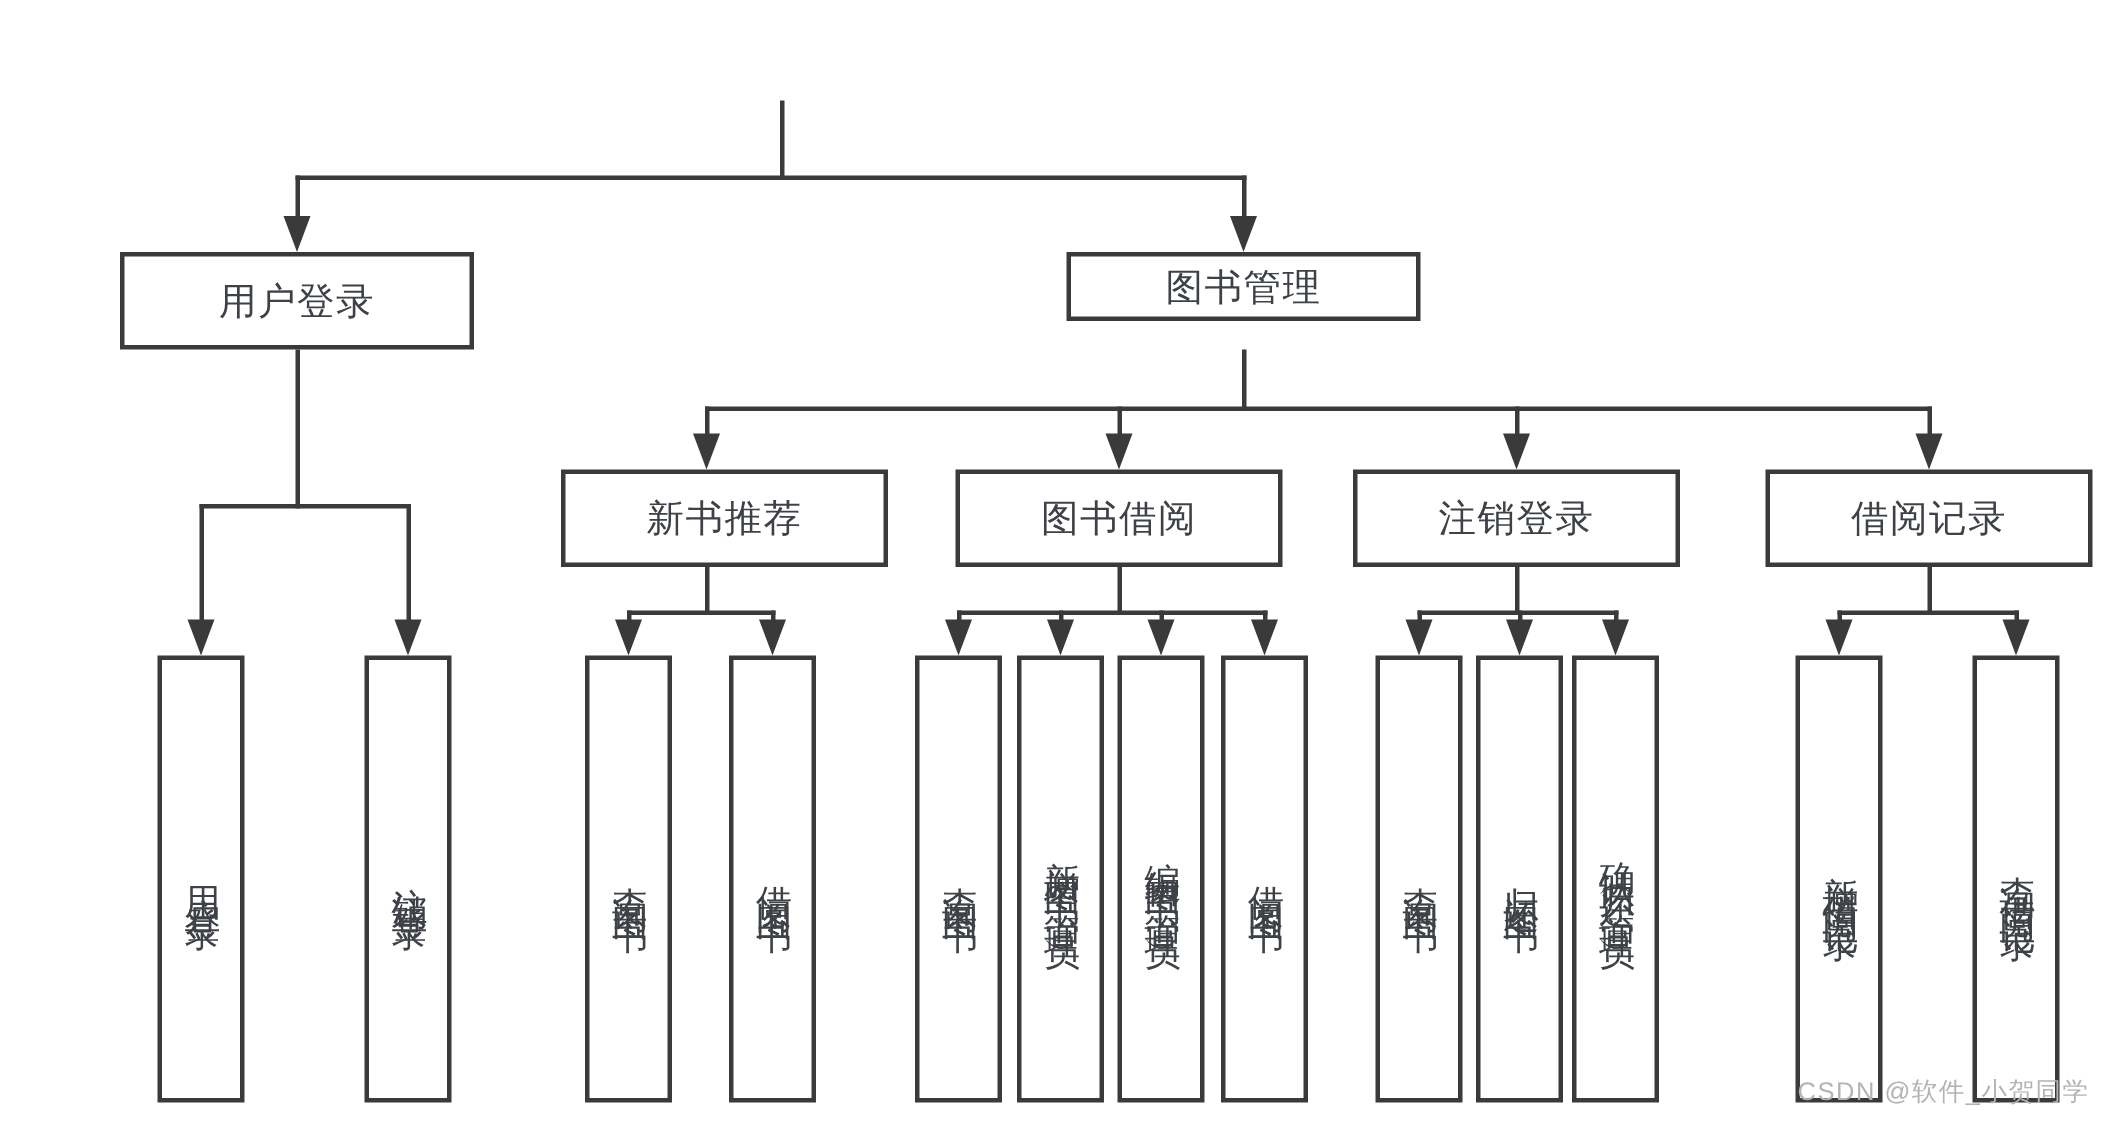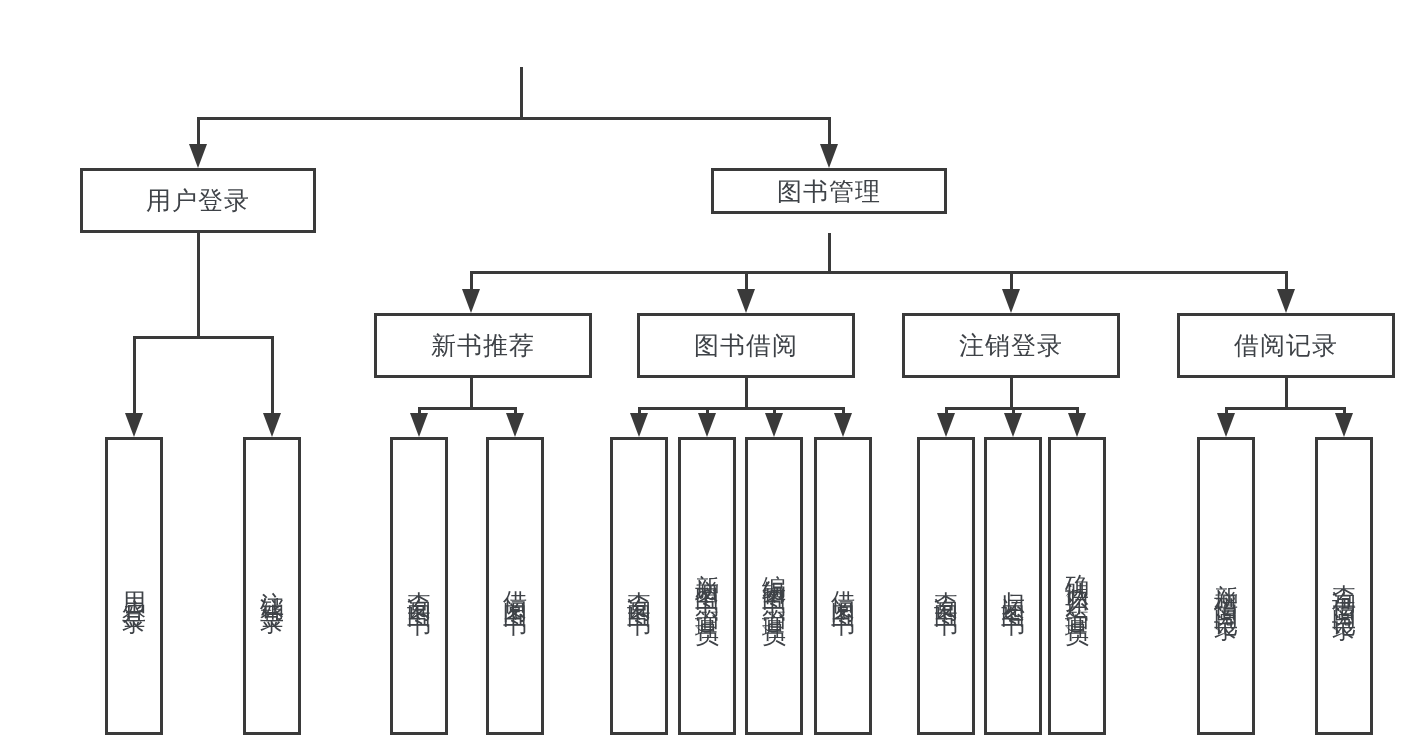--- a/index.html
+++ b/index.html
@@ -121,20 +121,21 @@
     <span class="vtext">确认归还（管理员）</span>
   </div>
 
   <div class="leaf" style="left:1197px;top:437px;width:58px;height:298px">
     <span class="vtext">新增借阅记录</span>
   </div>
   <div class="leaf" style="left:1315px;top:437px;width:58px;height:298px">
     <span class="vtext">查询借阅记录</span>
   </div>
 
+  <div class="watermark">CSDN @软件_小贺同学</div>
 
 <div class="cline" style="left: 520px; top: 67px; width: 3px; height: 53px;"></div>
     <div class="cline" style="left: 197px; top: 117px; width: 634px; height: 3px;"></div>
     <div class="cline" style="left: 197px; top: 117px; width: 3px; height: 29px;"></div>
     <div class="ahead" style="left: 189px; top: 144px;"></div>
     <div class="cline" style="left: 828px; top: 117px; width: 3px; height: 29px;"></div>
     <div class="ahead" style="left: 820px; top: 144px;"></div>
     <div class="cline" style="left: 828px; top: 233px; width: 3px; height: 41px;"></div>
     <div class="cline" style="left: 470px; top: 271px; width: 818px; height: 3px;"></div>
     <div class="cline" style="left: 470px; top: 271px; width: 3px; height: 20px;"></div>

